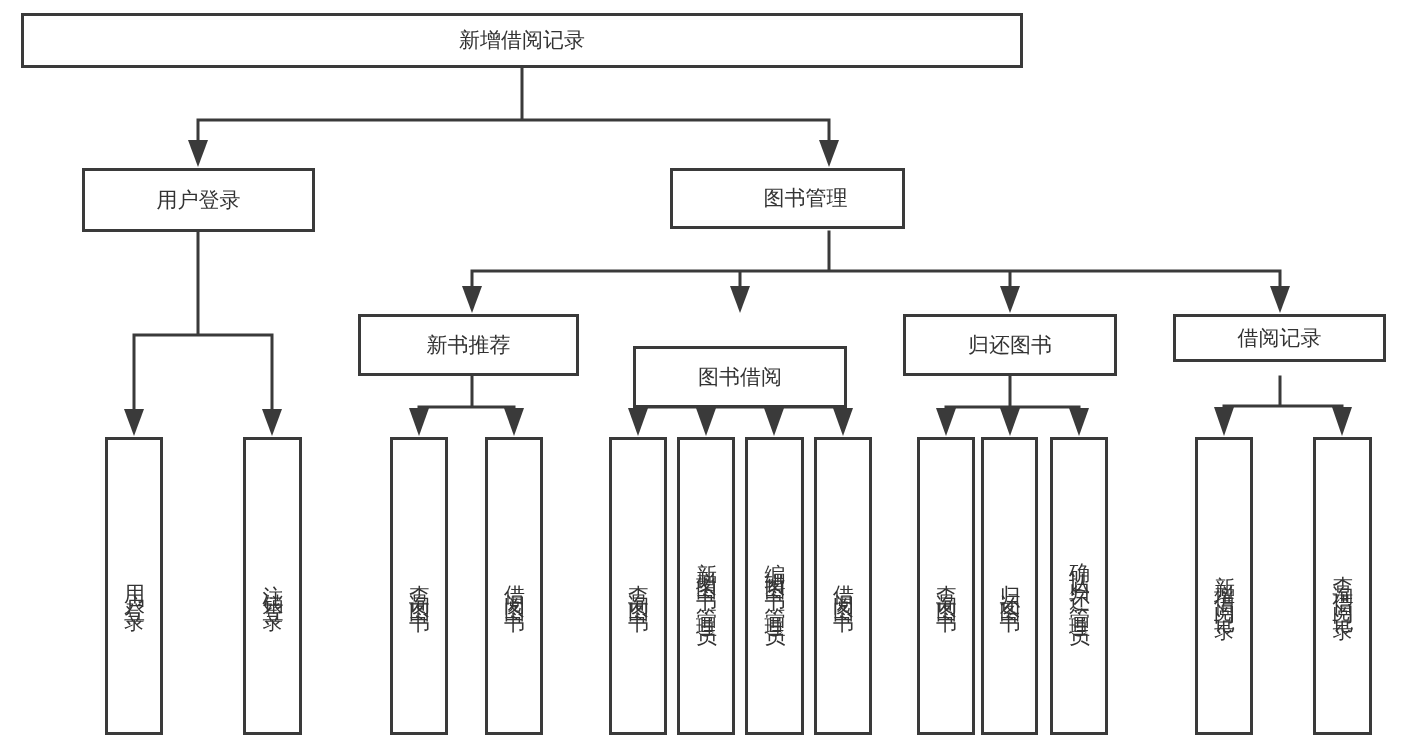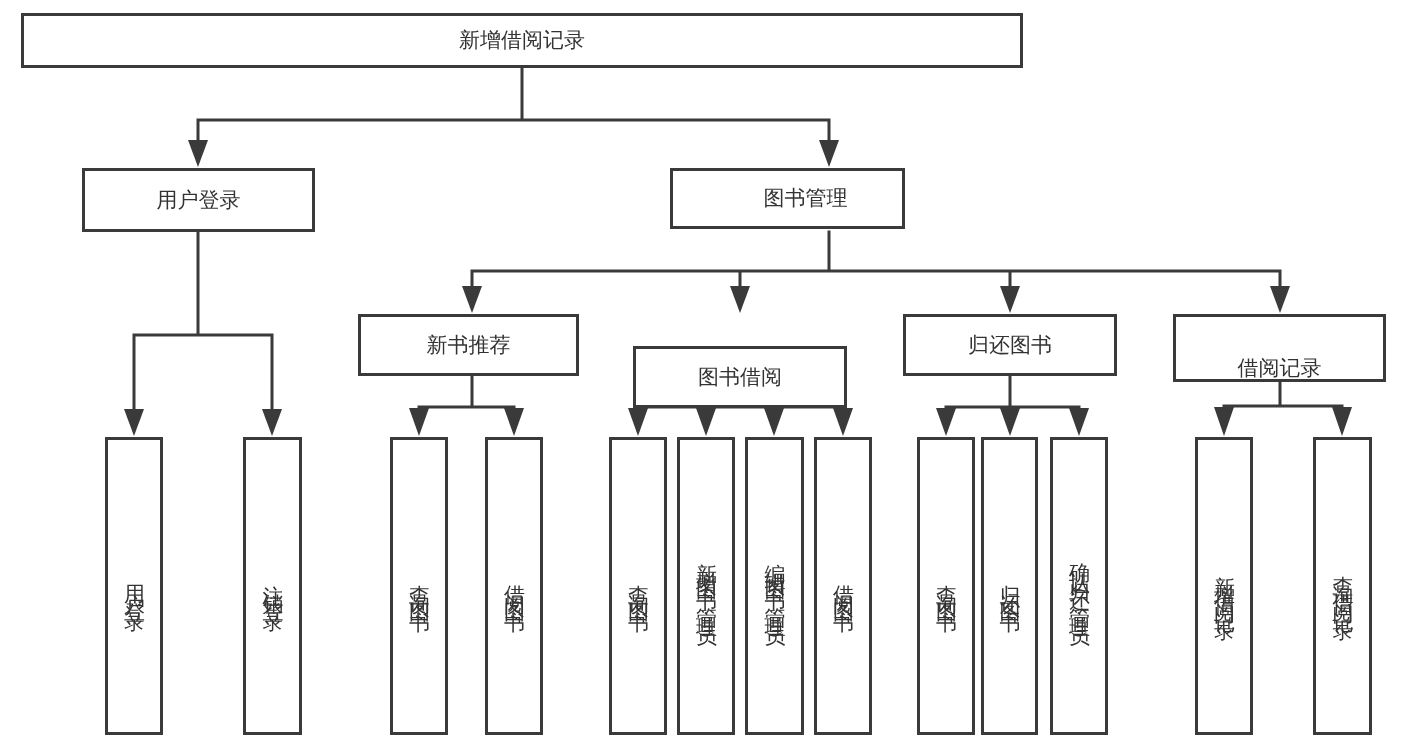--- a/index.html
+++ b/index.html
@@ -114,21 +114,21 @@
 
   <div class="node" style="left:358px;top:314px;width:221px;height:62px;">
     <span class="lbl">新书推荐</span>
   </div>
   <div class="node" style="left:633px;top:314px;width:214px;height:62px;margin-top:32px;">
     <span class="lbl">图书借阅</span>
   </div>
   <div class="node" style="left:903px;top:314px;width:214px;height:62px;">
     <span class="lbl">归还图书</span>
   </div>
-  <div class="node" style="left:1173px;top:314px;width:213px;height:68px;align-items:flex-end;">
+  <div class="node" style="left:1173px;top:314px;width:213px;height:48px;">
     <span class="lbl">借阅记录</span>
   </div>
 
   <div class="node leaf" style="left:105px;top:437px;width:58px;height:298px;">
     <span class="lbl">用户登录</span>
   </div>
   <div class="node leaf" style="left:243px;top:437px;width:59px;height:298px;">
     <span class="lbl">注销登录</span>
   </div>
 

